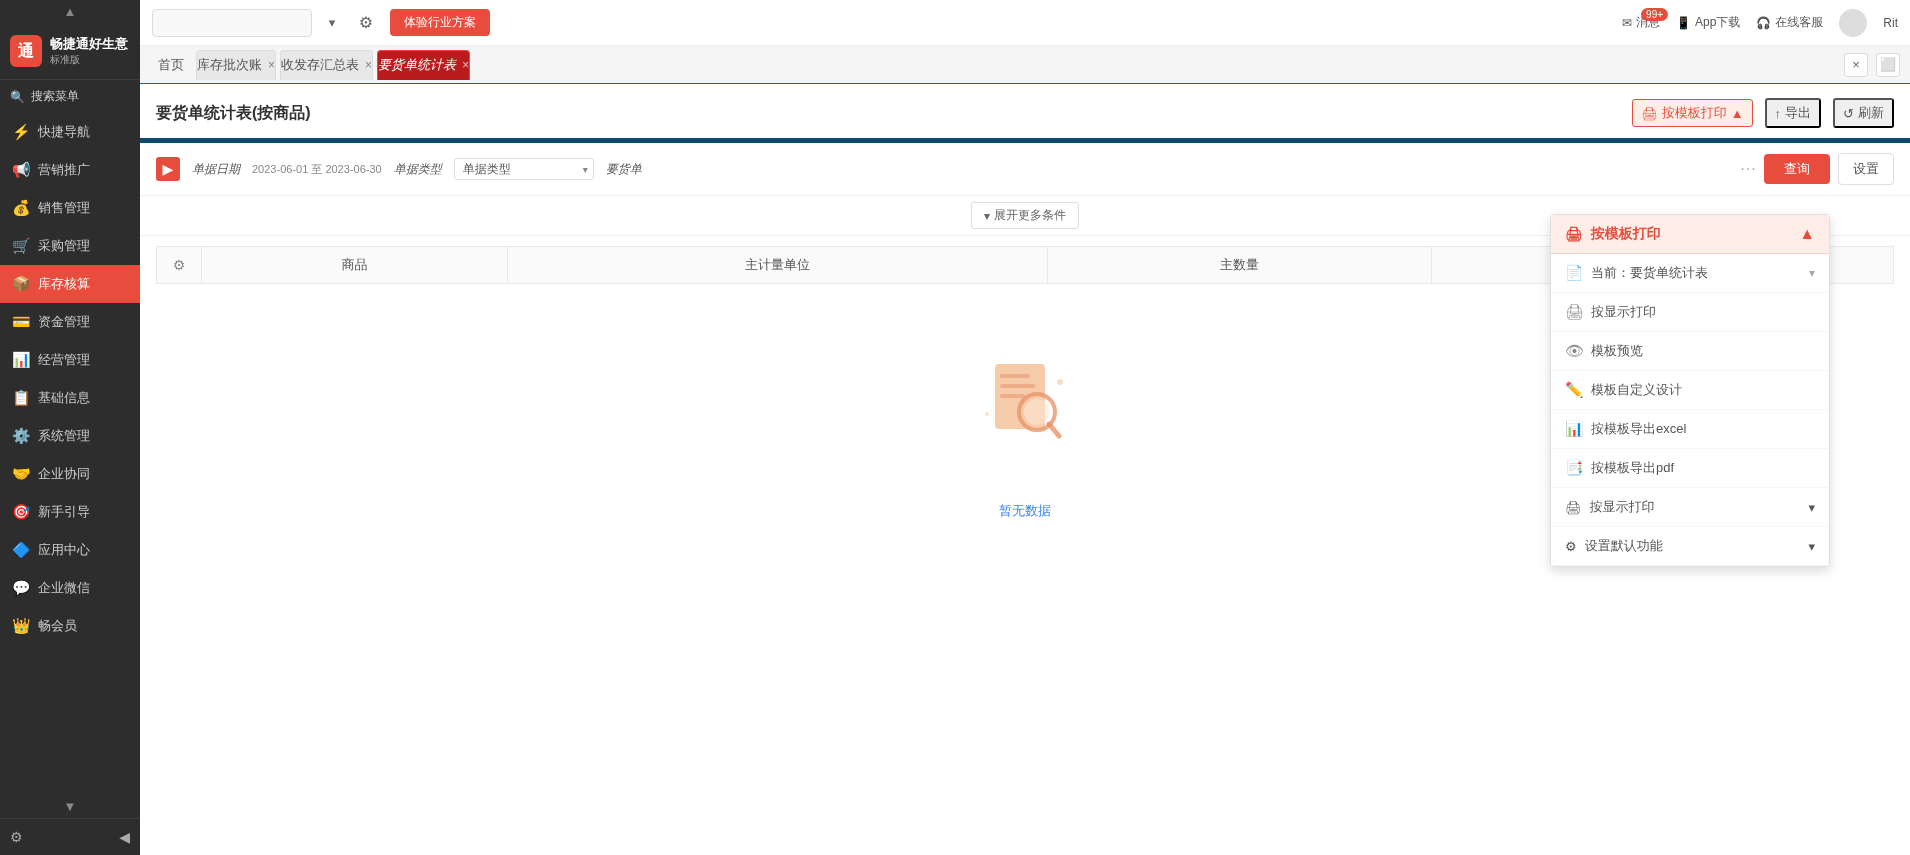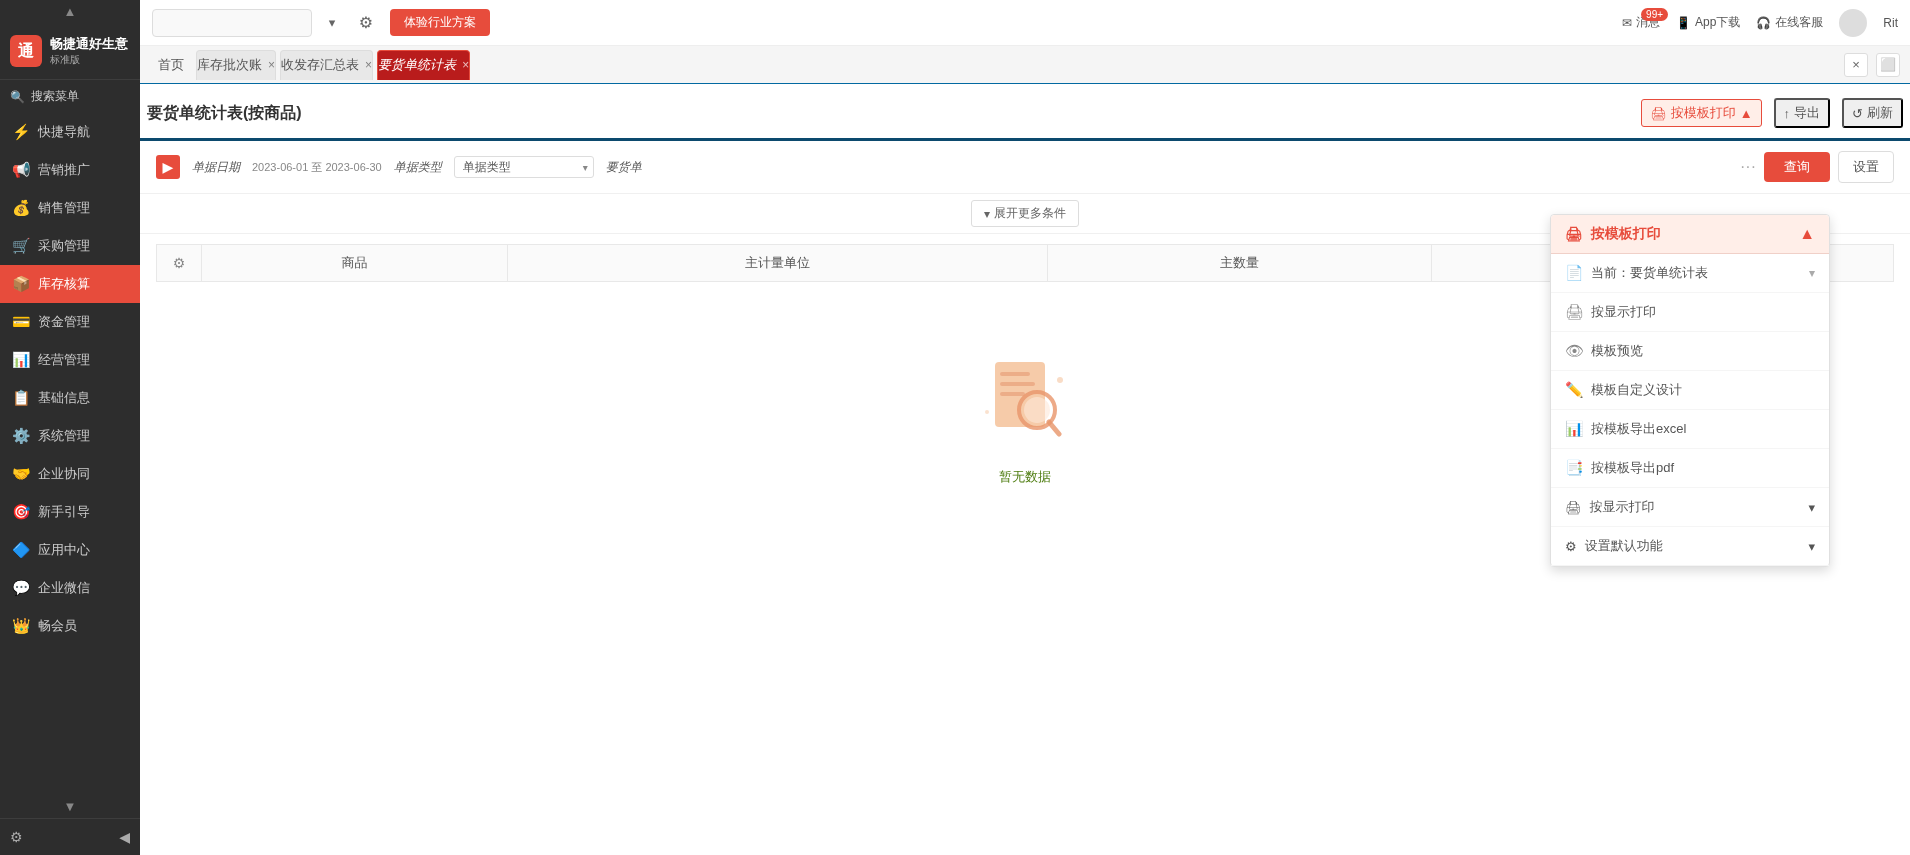--- a/index.html
+++ b/index.html
@@ -237,25 +237,25 @@
     }
 
     
     .page-area {
       flex: 1;
       background: white;
       overflow: auto;
       position: relative;
     }
     .page-header {
-      padding: 14px 7px 10px;
+      padding: 14px 16px 10px;
       display: flex;
       align-items: center;
       justify-content: space-between;
-      border-bottom: 3px solid #0c4a6e;
+      border-bottom: 5px solid #0c4a6e;
     }
     .page-title {
       font-size: 16px;
       font-weight: bold;
       color: #333;
     }
     .page-actions {
       display: flex;
       align-items: center;
       gap: 12px;
@@ -405,22 +405,23 @@
       justify-content: center;
       padding: 60px 20px;
       gap: 16px;
     }
     .empty-icon {
       width: 100px;
       height: 100px;
       position: relative;
     }
     .empty-text {
-      color: #4d7c0f;
-      font-size: 13px;
+      color: #3b82f6;
+      font-size: 13px;
+      margin-top: 32px;
     }
 
     
     .print-dropdown {
       position: absolute;
       top: 130px;
       right: 80px;
       width: 280px;
       background: white;
       border: 1px solid #e0e0e0;

